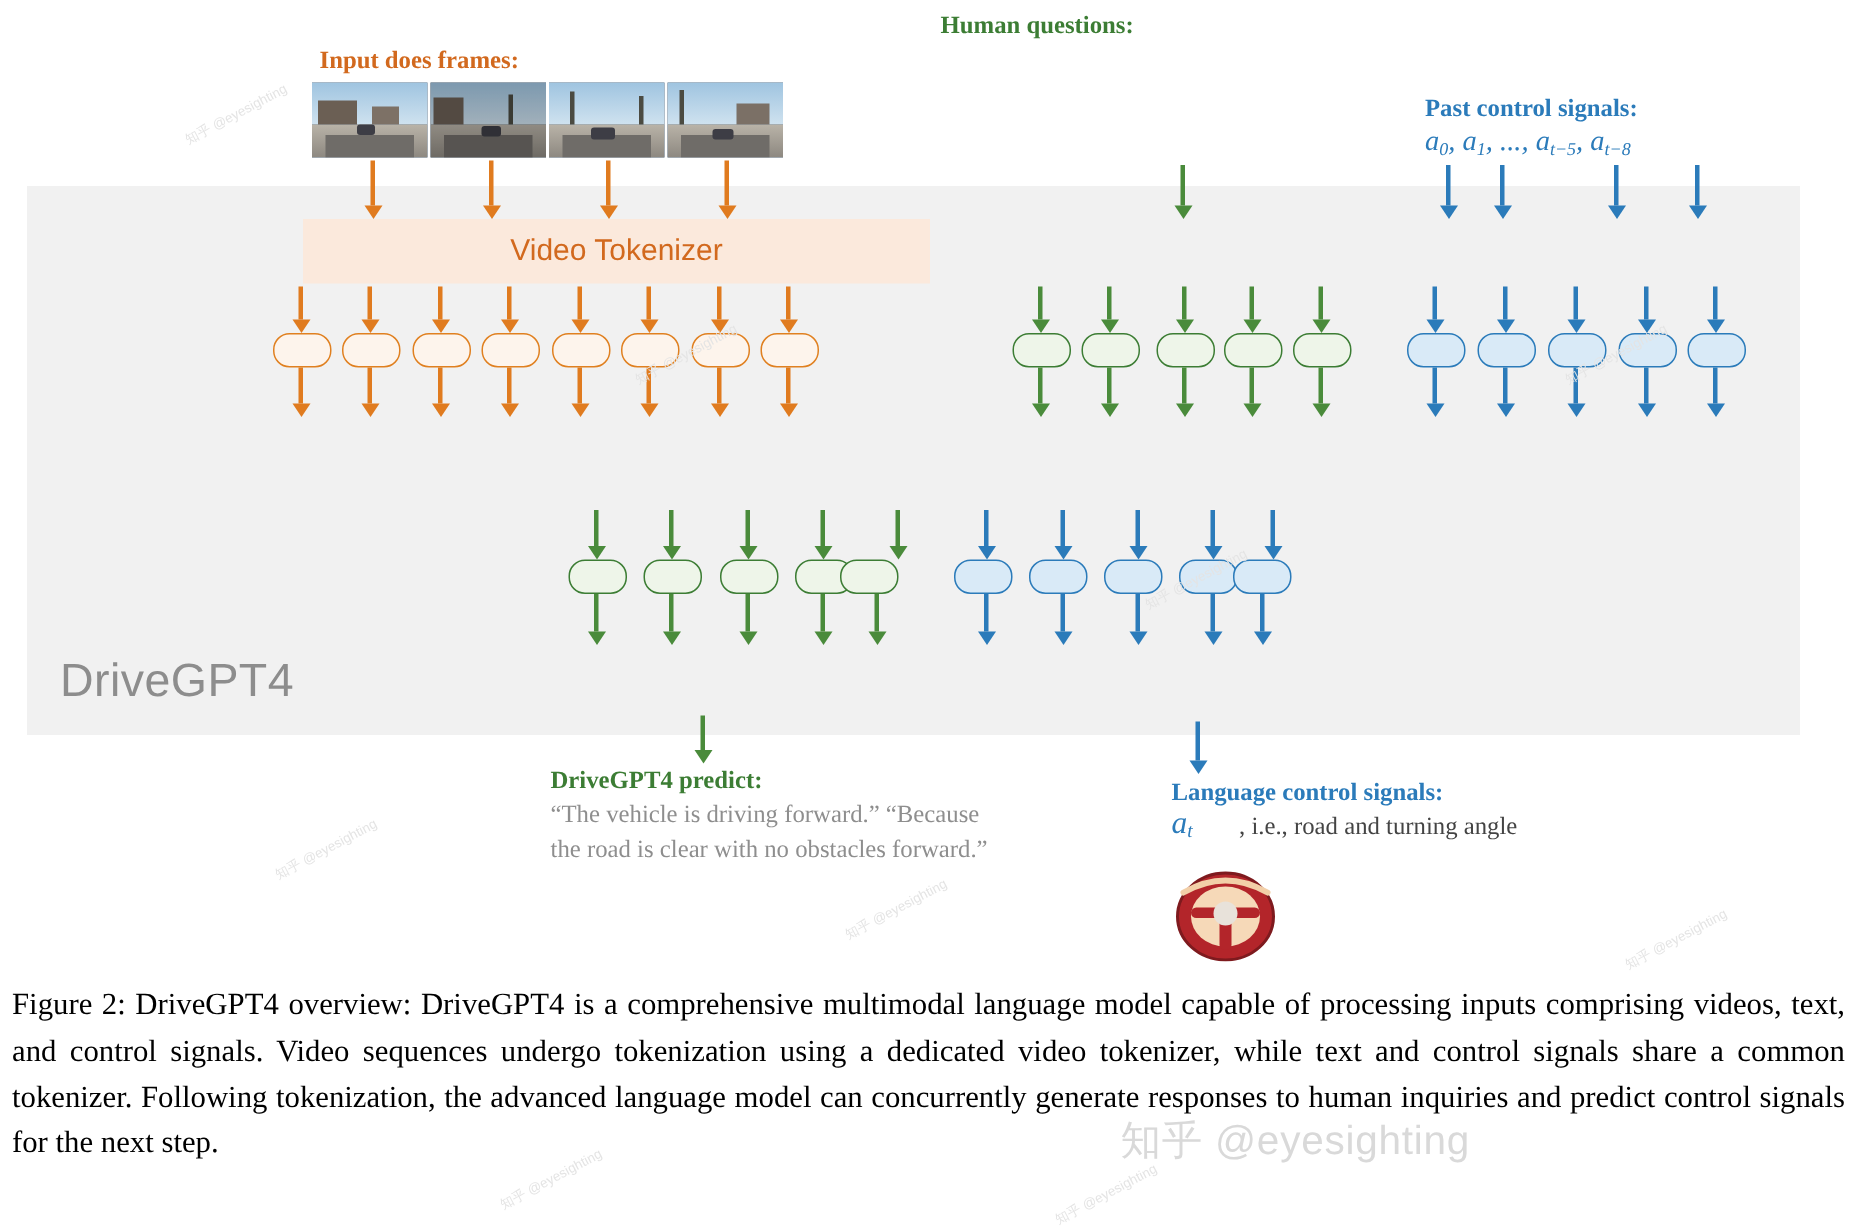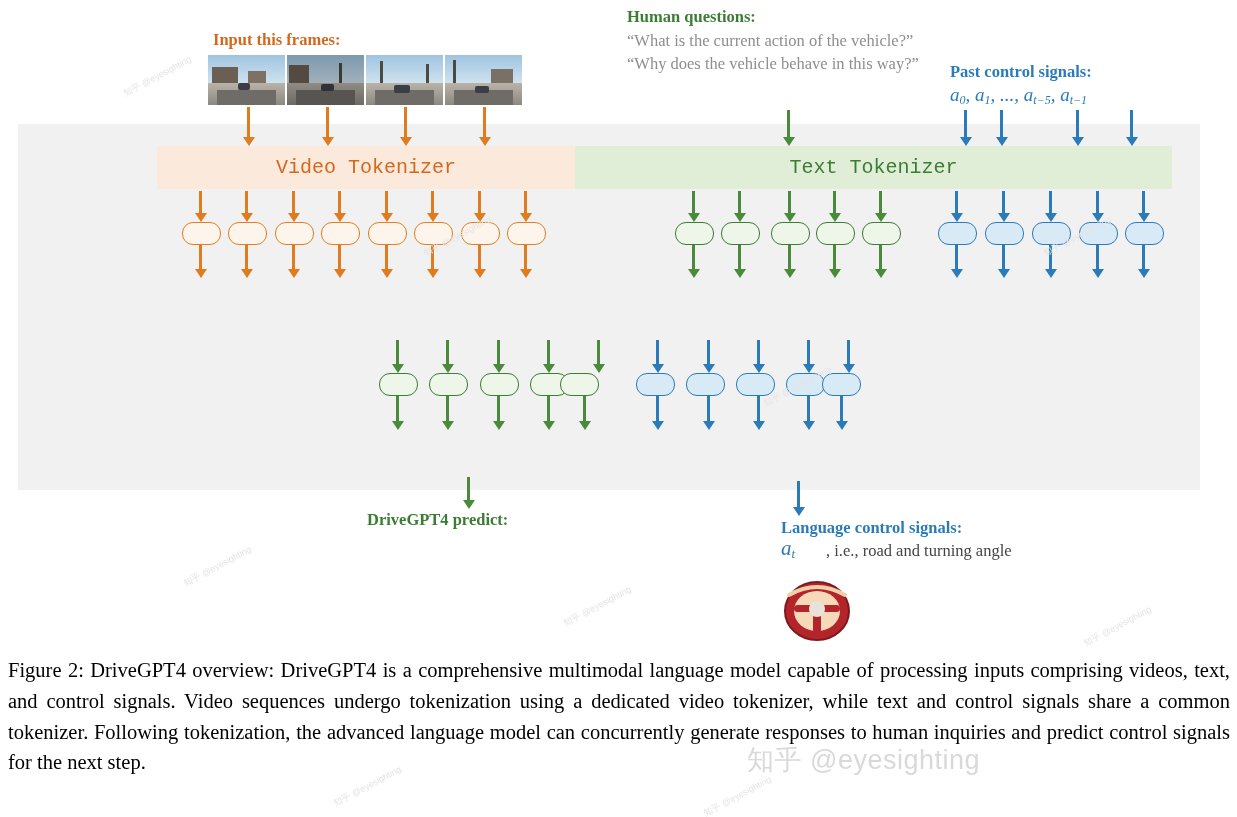--- a/index.html
+++ b/index.html
@@ -121,21 +121,22 @@
     border-radius: 2px;
   }
   .frame.dark { filter: brightness(.78); }
 
   
   .bar {
     position: absolute;
     display: flex;
     align-items: center;
     justify-content: center;
-    font-family: Liberation Mono, monospace;
+    font-family: Liberation Sans, sans-serif;
+    margin-left: 45px;
   }
   .bar-video {
     left: 157px; top: 146px; width: 418px; height: 43px;
     background: #fbe9dc; color: #d2691e; font-size: 20px;
   }
   .bar-text {
     left: 575px; top: 146px; width: 597px; height: 43px;
     background: #e0eed8; color: #3c7d34; font-size: 20px;
   }
   .bar-llm {
@@ -220,30 +221,31 @@
     font-family: "Liberation Sans", sans-serif;
     pointer-events: none;
   }
 </style>
 </head>
 <body>
 
 <div class="canvas">
 
   <div class="grey-panel"></div>
-
-  <div class="hdr hdr-input">Input this frames:</div>
+  <div class="brand-label">DriveGPT4</div>
+
+  <div class="hdr hdr-input">Input does frames:</div>
   <div class="hdr hdr-human">Human questions:</div>
-  <div class="qtext q-human">“What is the current action of the vehicle?” “Why does the vehicle behave in this way?”</div>
   <div class="hdr hdr-past">Past control signals:</div>
   <div class="math math-past">
-    <span>a</span><span class="sub">0</span><span>, a</span><span class="sub">1</span><span>, ..., a</span><span class="sub">t−5</span><span>, a</span><span class="sub">t−1</span>
+    <span>a</span><span class="sub">0</span><span>, a</span><span class="sub">1</span><span>, ..., a</span><span class="sub">t−5</span><span>, a</span><span class="sub">t−8</span>
   </div>
 
   <div class="hdr hdr-answer">DriveGPT4 predict:</div>
+  <div class="qtext q-answer">“The vehicle is driving forward.” “Because the road is clear with no obstacles forward.”</div>
   <div class="hdr hdr-pred">Language control signals:</div>
   <div class="math math-pred">a<span class="sub">t</span></div>
   <div class="pred-tail">, i.e., road and turning angle</div>
 
   <div class="frames">
     <div class="frame">
       <div class="sky"></div>
         <div class="ground"></div>
         <div class="road"></div>
       <div class="bld" style="left:4px;top:12px;width:26px;height:16px;"></div>
@@ -309,21 +311,20 @@
   <div class="arrow c-blue" style="left:1076px;top:110px;">
     <div class="shaft" style="height:27px;"></div>
       <div class="head" style="top:27px;"></div>
   </div>
   <div class="arrow c-blue" style="left:1130px;top:110px;">
     <div class="shaft" style="height:27px;"></div>
       <div class="head" style="top:27px;"></div>
   </div>
 
   <div class="bar bar-video">Video Tokenizer</div>
-  <div class="bar bar-text">Text Tokenizer</div>
 
   <div class="arrow c-orange" style="left:199px;top:191px;">
       <div class="shaft" style="height:22px;"></div>
       <div class="head" style="top:22px;"></div>
     </div>
   <div class="arrow c-orange" style="left:245px;top:191px;">
       <div class="shaft" style="height:22px;"></div>
       <div class="head" style="top:22px;"></div>
     </div>
   <div class="arrow c-orange" style="left:292px;top:191px;">

